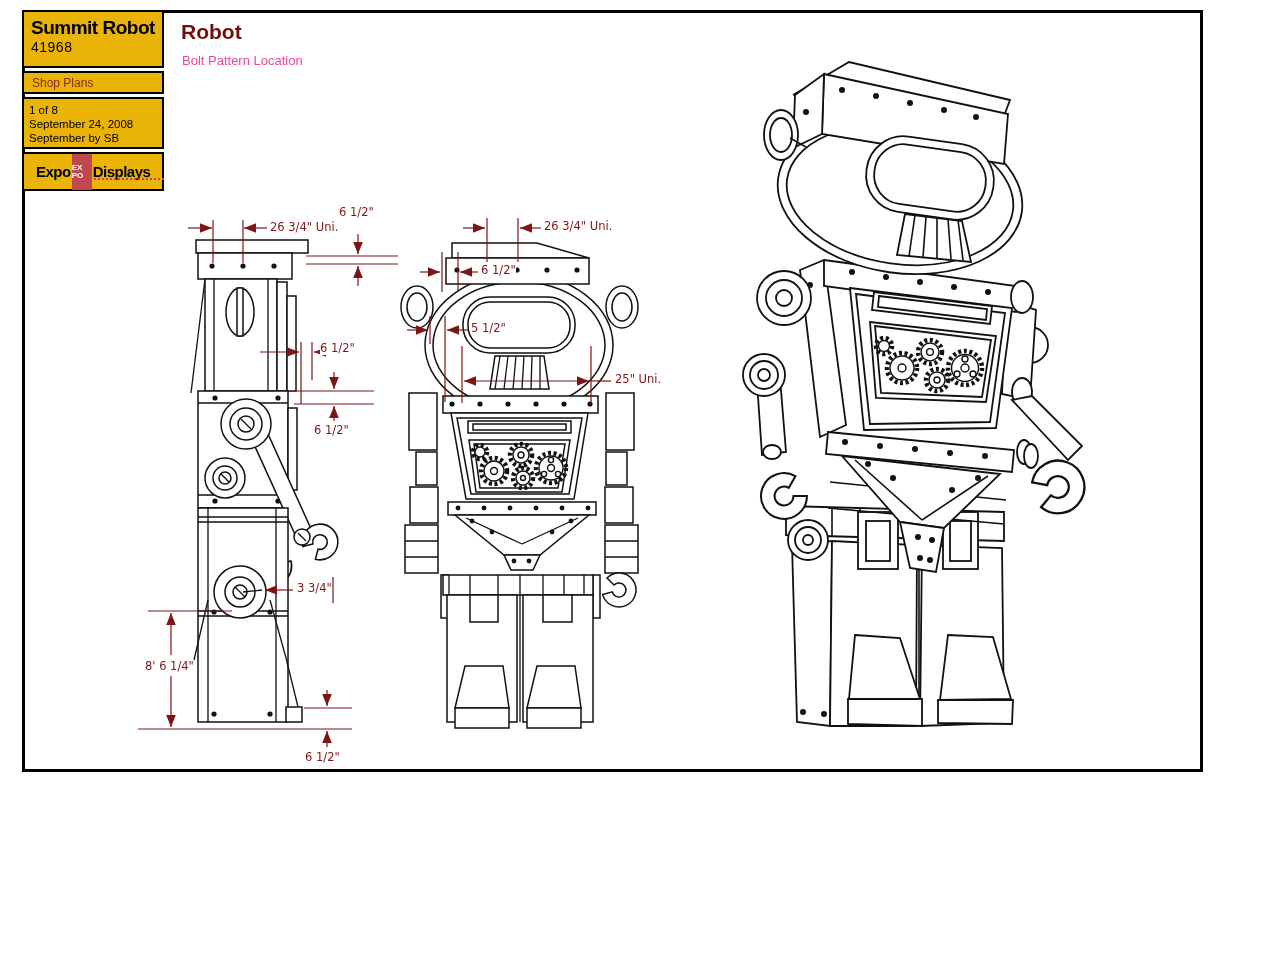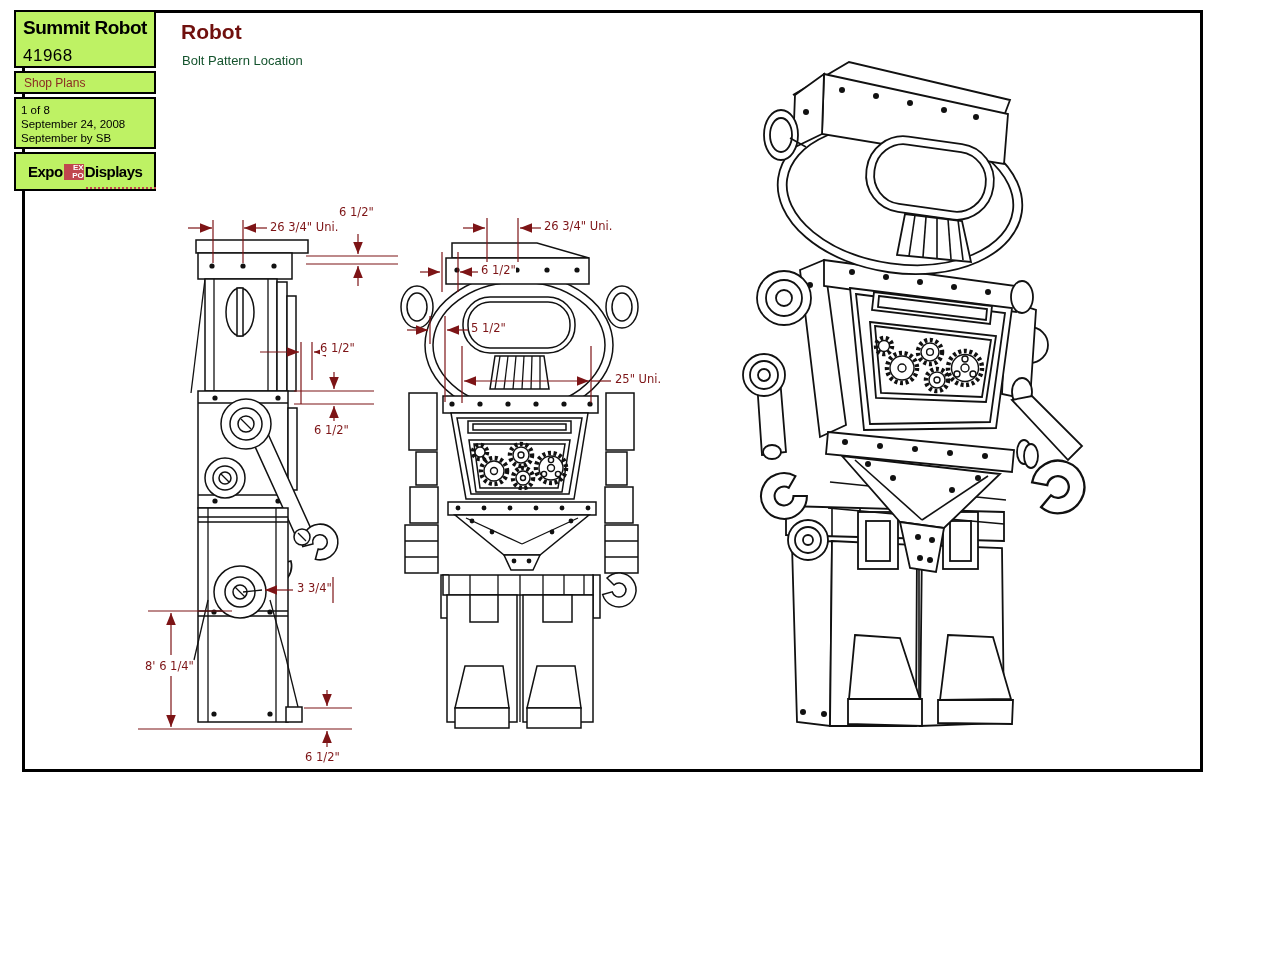--- a/index.html
+++ b/index.html
@@ -2,39 +2,39 @@
 <html><head>
 <meta charset="utf-8">
 <style>
   html,body{margin:0;padding:0;background:#fff;}
   .page{position:relative;width:1284px;height:977px;background:#fff;overflow:hidden;
         font-family:"Liberation Sans",sans-serif;color:#000;}
   .abs{position:absolute;}
   
   .frame{left:22px;top:10px;width:1181px;height:762px;border:3px solid #000;box-sizing:border-box;}
   
-  .tb{left:14px;width:142px;border:2px solid #000;background:#bef264;box-sizing:border-box;}
+  .tb{left:22px;width:142px;border:2px solid #000;background:#eab308;box-sizing:border-box;}
   .tb1{top:10px;height:58px;padding:5px 7px 0 7px;}
   .tb2{top:71px;height:23px;padding:3px 8px 0 8px;}
   .tb3{top:97px;height:52px;padding:4px 7px 0 5px;}
   .tb4{top:152px;height:39px;display:flex;align-items:center;padding:0 12px;}
   .prod-name{font-size:19px;font-weight:bold;letter-spacing:-0.5px;line-height:21px;}
-  .prod-num{font-size:17px;line-height:19px;letter-spacing:0.5px;margin-top:8px;}
+  .prod-num{font-size:14px;line-height:19px;letter-spacing:0.5px;}
   .doc-type{font-size:12px;color:#8a2a22;}
   .tb3 div{font-size:11.5px;line-height:14px;}
   
   .logo{display:flex;align-items:center;gap:1px;position:relative;}
   .logo .w{font-size:15px;font-weight:bold;letter-spacing:-0.5px;}
-  .logo .mk{width:20px;height:16px;background:#c0474e;color:#fff;display:flex;flex-direction:column;
-            align-items:flex-end;justify-content:center;font-size:8px;font-weight:bold;line-height:8px;}
+  .logo .mk{width:20px;height:36px;background:#c0474e;color:#fff;display:flex;flex-direction:column;
+            align-items:flex-start;justify-content:center;font-size:8px;font-weight:bold;line-height:8px;}
   .tagline{position:absolute;left:58px;top:24px;width:72px;height:2px;
            background:repeating-linear-gradient(90deg,#c0474e 0 2px,transparent 2px 4px);}
   
   .sheet-title{left:181px;top:20px;font-size:21px;font-weight:bold;color:#70100e;}
-  .sheet-subtitle{left:182px;top:53px;font-size:13px;color:#14532d;}
+  .sheet-subtitle{left:182px;top:53px;font-size:13px;color:#ec4899;}
   
   .dim{position:absolute;color:#7d1416;font-size:11.5px;white-space:nowrap;
        font-family:"DejaVu Sans",sans-serif;background:#fff;line-height:13px;}
   
   svg.art{position:absolute;left:0;top:0;}
   .s{fill:#fff;stroke:#111;stroke-width:1.5;}
   .ln{fill:none;stroke:#111;stroke-width:1.3;}
   .b{fill:#111;stroke:none;}
   .gt{fill:none;stroke:#111;stroke-width:4.5;stroke-dasharray:3 2.6;}
   .gb{fill:#fff;stroke:#111;stroke-width:1.4;}

